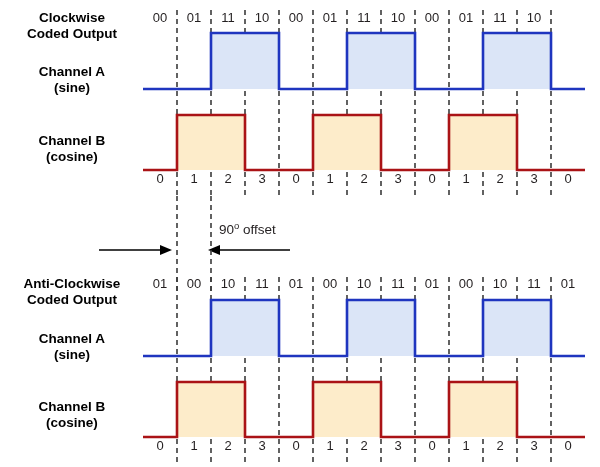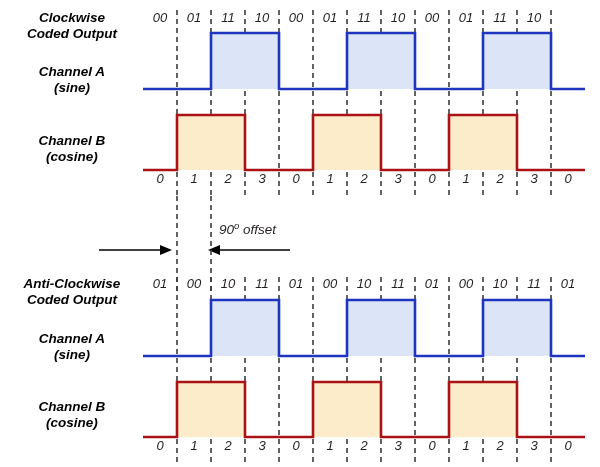--- a/index.html
+++ b/index.html
@@ -11,21 +11,20 @@
     width: 600px;
     height: 467px;
     font-family: "Liberation Sans", sans-serif;
     color: #000000;
     overflow: hidden;
   }
   #diagram-root {
     position: relative;
     width: 600px;
     height: 345px;
-    font-style: italic;
   }
   svg#encoder-svg {
     display: block;
     width: 600px;
     height: 467px;
   }
   text {
     font-family: "Liberation Sans", sans-serif;
     fill: #231f20;
   }

